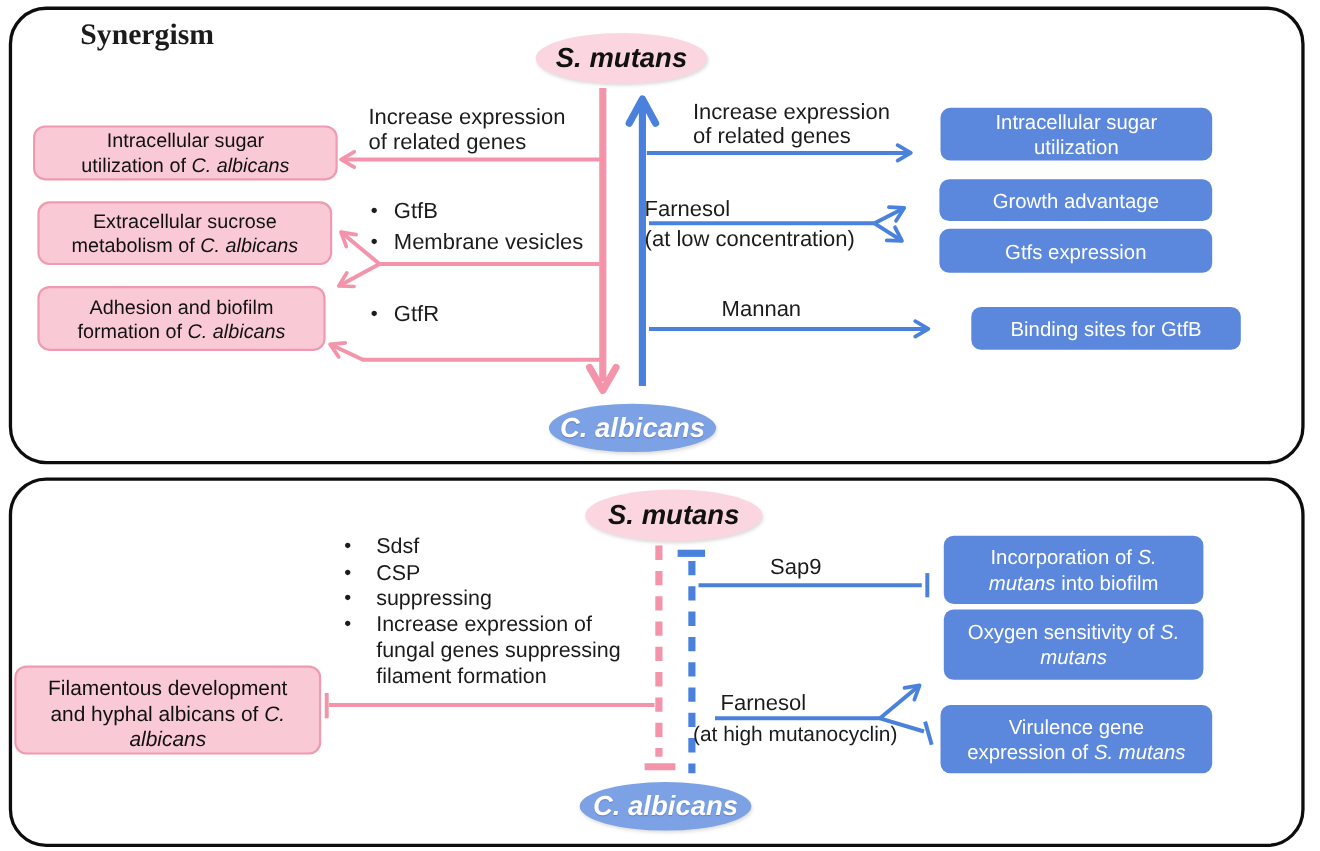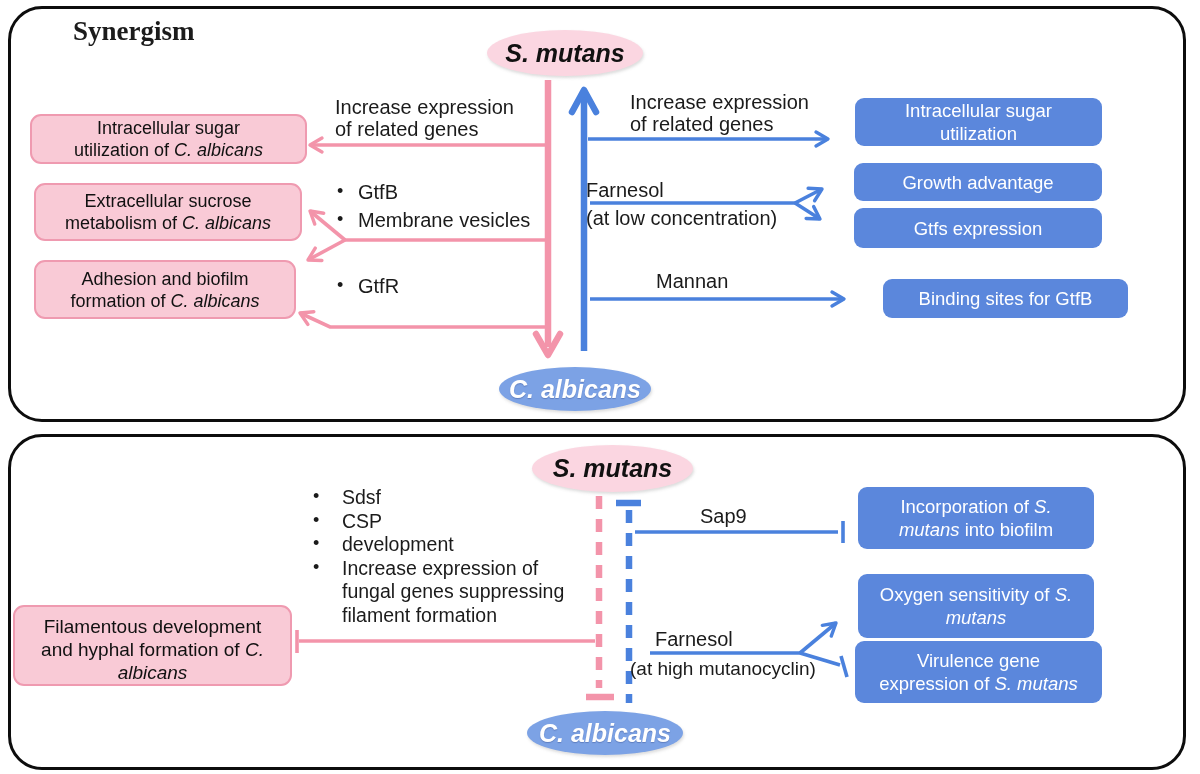--- a/index.html
+++ b/index.html
@@ -142,41 +142,41 @@
       <div class="tline"><span>Binding sites for GtfB</span></div>
     </div>
 
 
   <div class="oval pink" style="left:532px;top:445px;width:161px;height:47px;">S. mutans</div>
   <div class="oval blue" style="left:527px;top:711px;width:156px;height:44px;">C. albicans</div>
 
   <div class="blist wide lh23" style="left:313px;top:486px;">
       <div class="brow dot"><span>Sdsf</span></div>
       <div class="brow dot"><span>CSP</span></div>
-      <div class="brow dot"><span>development</span></div>
+      <div class="brow dot"><span>suppressing</span></div>
       <div class="brow dot"><span>Increase expression of</span></div>
       <div class="brow"><span>fungal genes suppressing</span></div>
       <div class="brow"><span>filament formation</span></div>
     </div>
 
   <div class="pbox" style="left:13px;top:605px;width:275px;height:77px;font-size:19px;line-height:23px;justify-content:flex-end;">
       <div class="tline"><span>Filamentous development</span></div>
-      <div class="tline"><span>and hyphal formation of </span><i>C.</i></div>
+      <div class="tline"><span>and hyphal albicans of </span><i>C.</i></div>
       <div class="tline"><i>albicans</i></div>
     </div>
 
   <div class="lbl ctr" style="left:700px;top:505px;width:80px;">Sap9</div>
   <div class="lbl ctr" style="left:655px;top:628px;width:160px;">Farnesol</div>
   <div class="lbl ctr" style="left:630px;top:658px;width:200px;font-size:19px;">(at high mutanocyclin)</div>
 
   <div class="bbox" style="left:858px;top:487px;width:236px;height:62px;">
       <div class="tline"><span>Incorporation of </span><i>S.</i></div>
       <div class="tline"><i>mutans</i><span> into biofilm</span></div>
     </div>
-  <div class="bbox" style="left:858px;top:574px;width:236px;height:64px;justify-content:center;">
+  <div class="bbox" style="left:858px;top:554px;width:236px;height:64px;justify-content:center;">
       <div class="tline"><span>Oxygen sensitivity of </span><i>S.</i></div>
       <div class="tline"><i>mutans</i></div>
     </div>
   <div class="bbox" style="left:855px;top:641px;width:247px;height:62px;">
       <div class="tline"><span>Virulence gene</span></div>
       <div class="tline"><span>expression of </span><i>S. mutans</i></div>
     </div>
 
 </div>
 

